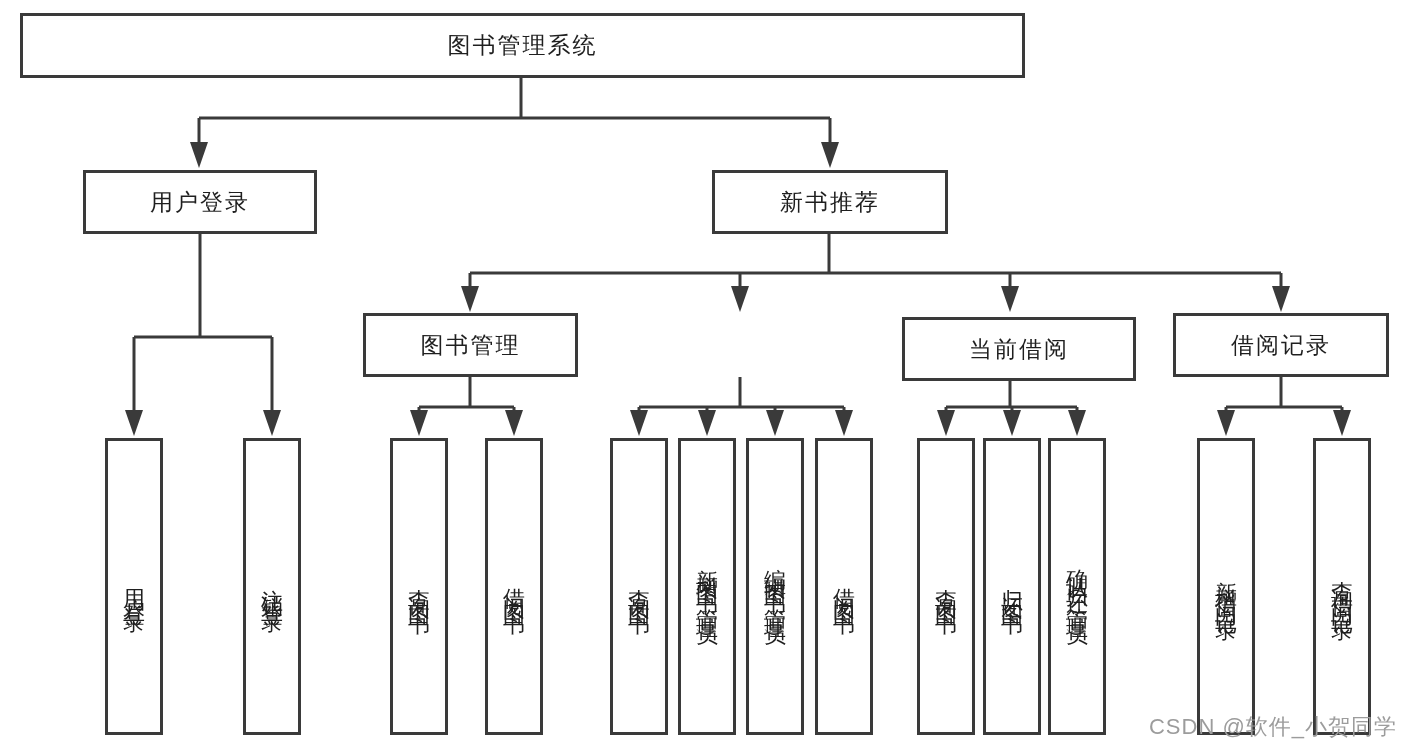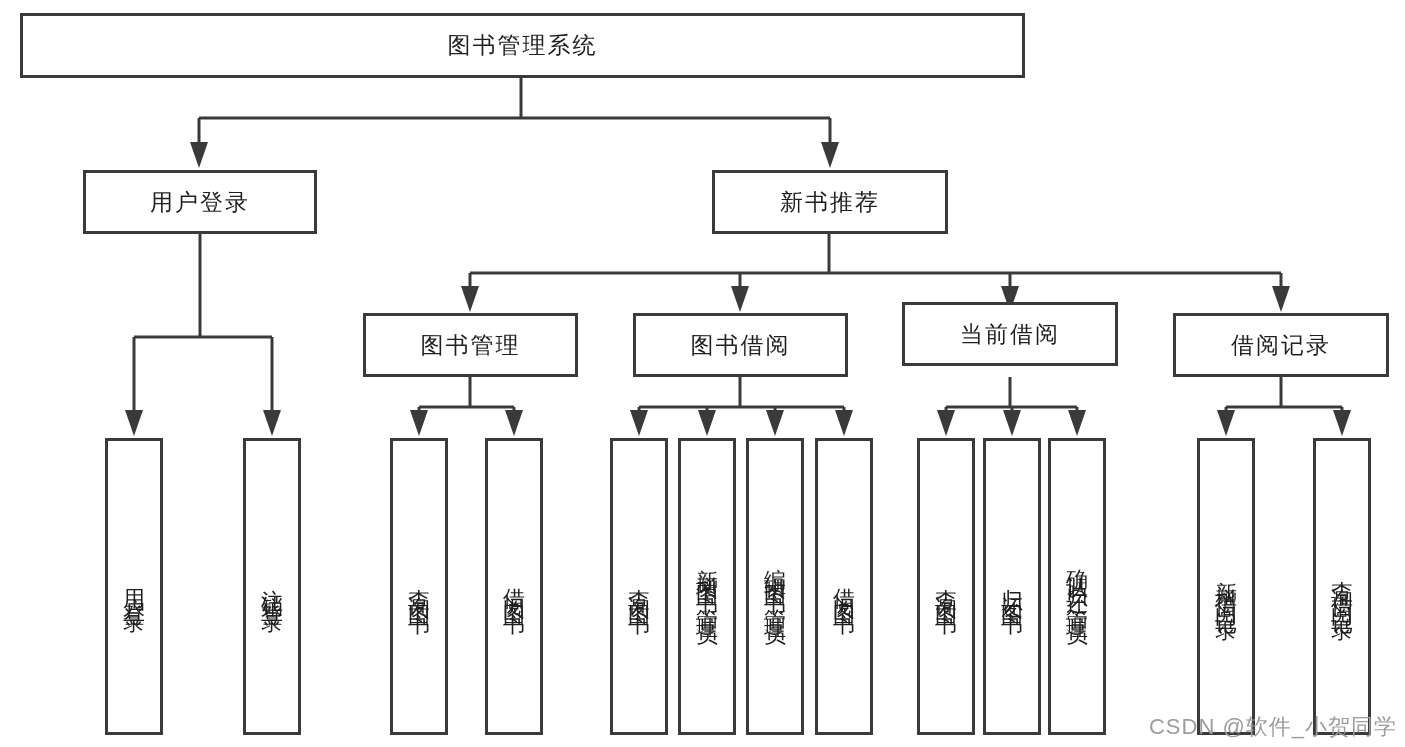--- a/index.html
+++ b/index.html
@@ -109,22 +109,21 @@
     <line class="stroke" x1="1342" y1="407" x2="1342" y2="414"></line>
     <polygon class="head" points="1333,410 1351,410 1342,436"></polygon>
   </svg>
 
   <div class="node h" style="left:20px;top:13px;width:1005px;height:65px">图书管理系统</div>
 
   <div class="node h" style="left:83px;top:170px;width:234px;height:64px">用户登录</div>
   <div class="node h" style="left:712px;top:170px;width:236px;height:64px">新书推荐</div>
 
   <div class="node h" style="left:363px;top:313px;width:215px;height:64px">图书管理</div>
-  <div class="node h" style="left:633px;top:313px;width:215px;height:64px">图书借阅</div>
-  <div class="node h" style="left:902px;top:302px;width:216px;height:64px">当前借阅</div>
+  <div class="node h" style="left:902px;top:317px;width:234px;height:64px">当前借阅</div>
   <div class="node h" style="left:1173px;top:313px;width:216px;height:64px">借阅记录</div>
 
   <div class="node v" style="left:105px;top:438px;width:58px;height:297px">
     <span class="vtext">用户登录</span>
   </div>
   <div class="node v" style="left:243px;top:438px;width:58px;height:297px">
     <span class="vtext">注销登录</span>
   </div>
 
   <div class="node v" style="left:390px;top:438px;width:58px;height:297px">

